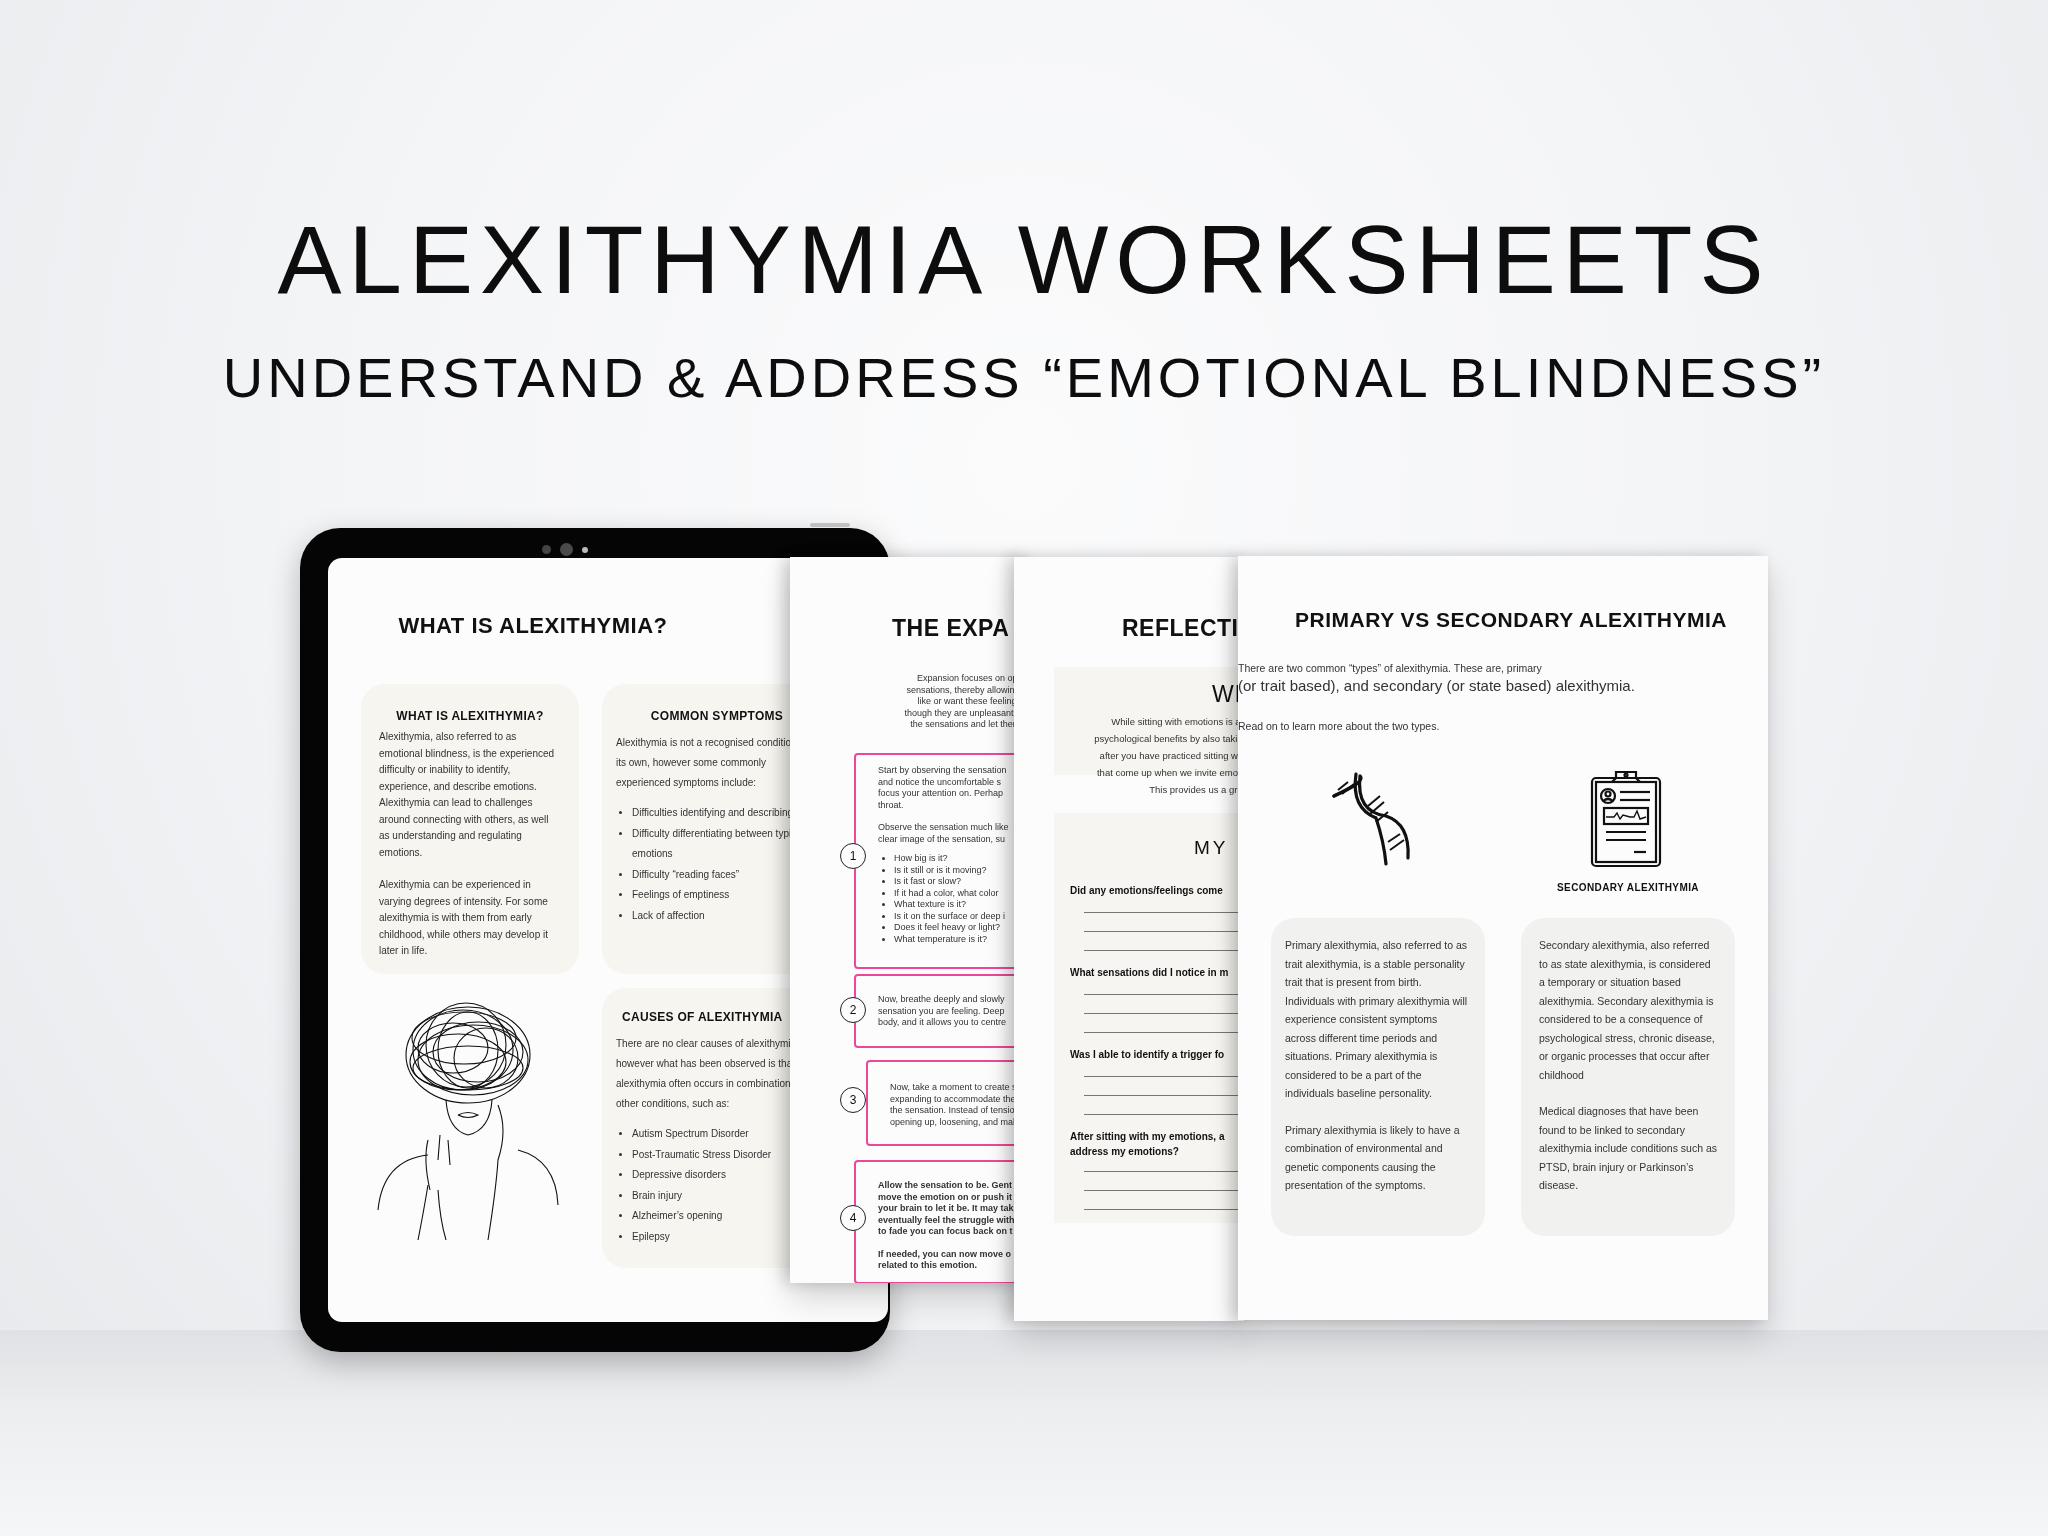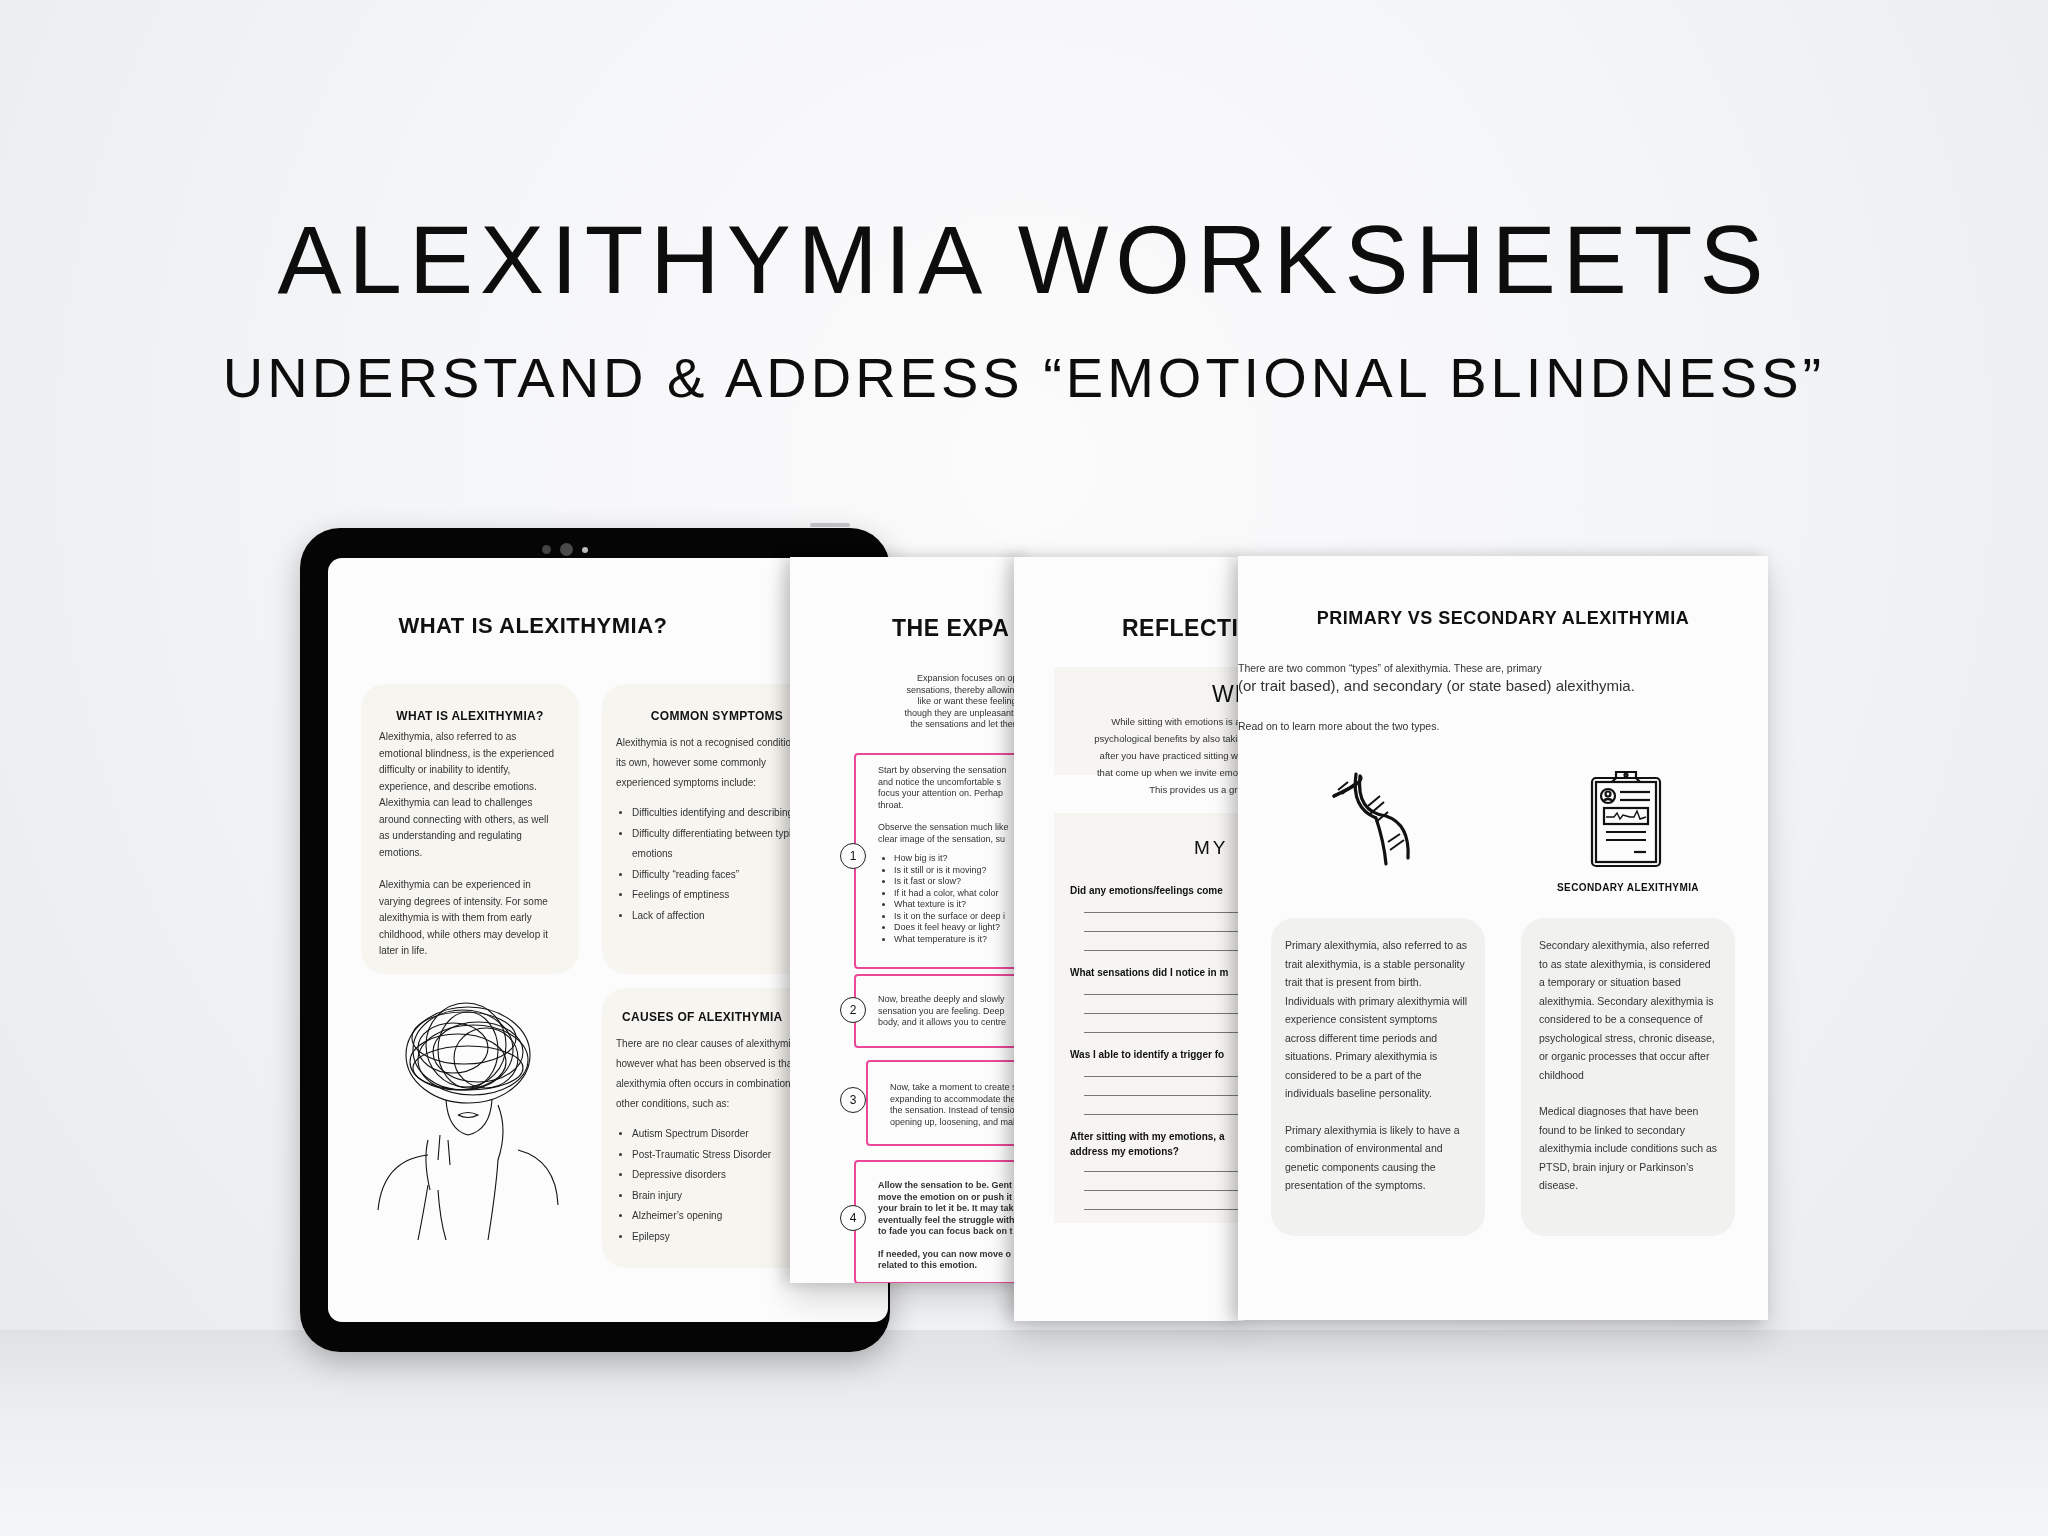--- a/index.html
+++ b/index.html
@@ -219,21 +219,21 @@
       <div class="line"></div>
         <div style="height:18px"></div>
       <div class="line"></div>
         <div style="height:18px"></div>
       <div class="line"></div>
     </div>
   </div>
 </div>
 
 <div class="page" style="left:1238px;top:556px;width:530px;height:764px;">
-  <div class="h-page" style="position:absolute;top:52px;left:0;width:530px;font-size:18px;">PRIMARY VS SECONDARY ALEXITHYMIA</div>
+  <div class="h-page" style="position:absolute;top:52px;left:8px;width:530px;font-size:21px;">PRIMARY VS SECONDARY ALEXITHYMIA</div>
   <div class="txt" style="position:absolute;top:104px;left:0;width:530px;font-size:10.5px;">There are two common “types” of alexithymia. These are, primary</div>
   <div class="txt" style="position:absolute;top:122px;left:0;width:530px;font-size:15px;">(or trait based), and secondary (or state based) alexithymia.</div>
   <div class="txt" style="position:absolute;top:162px;left:0;width:530px;font-size:10.5px;">Read on to learn more about the two types.</div>
 
   <svg style="position:absolute;left:88px;top:216px;" width="90" height="96" viewBox="0 0 90 96">
     <g fill="none" stroke="#111" stroke-width="3.2" stroke-linecap="round">
       <path d="M8 24 Q40 10 34 4 M34 4 Q30 40 60 44 Q84 52 82 86"></path>
       <path d="M30 2 Q25 36 50 46 M50 46 Q58 70 60 92"></path>
       <path d="M8 24 Q24 16 30 12"></path>
     </g>

